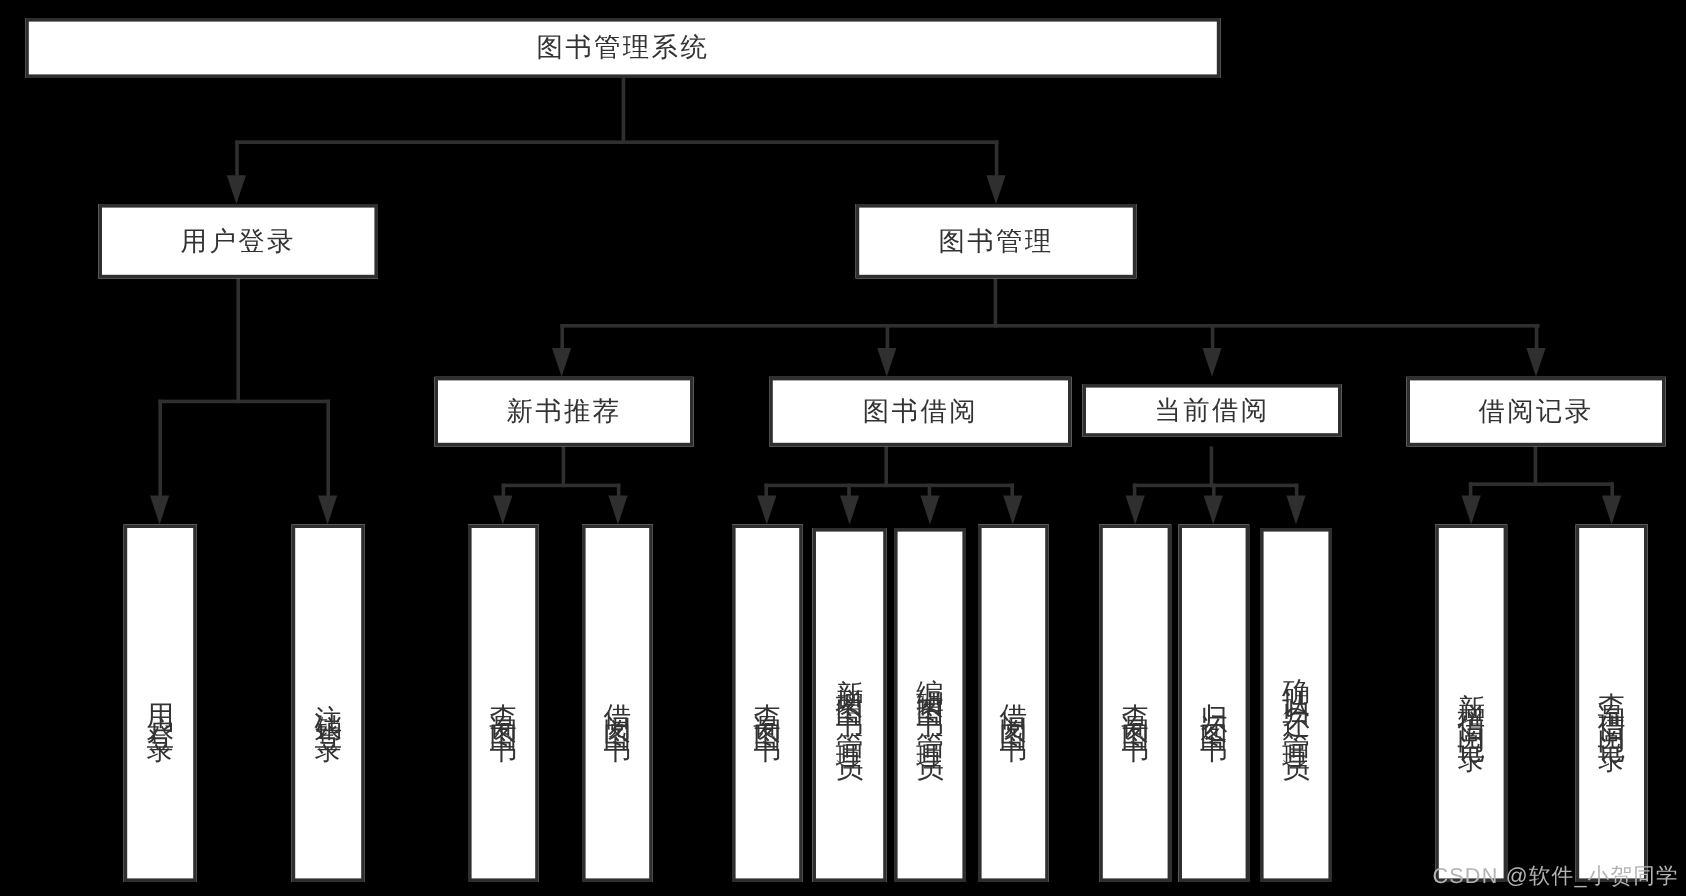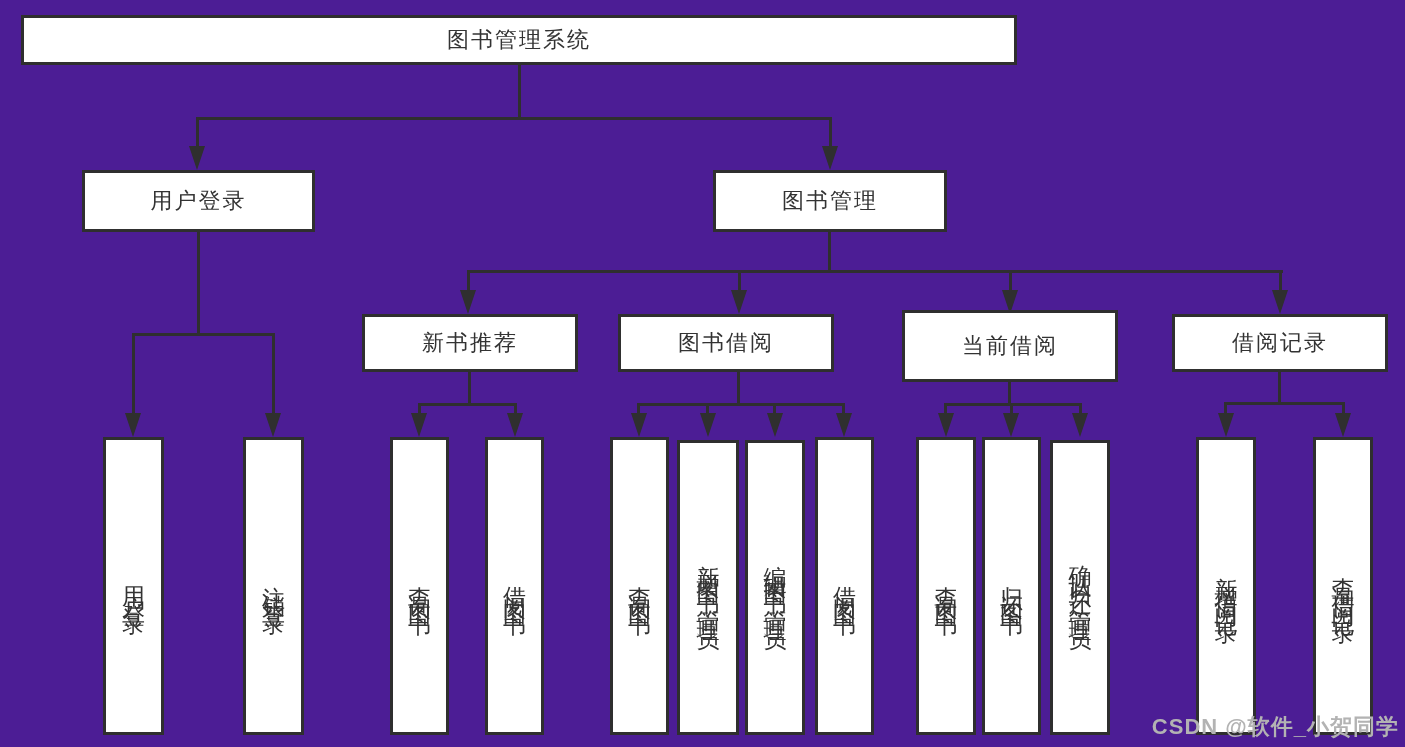--- a/index.html
+++ b/index.html
@@ -1,18 +1,18 @@
 <!DOCTYPE html>
 <html><head>
 <meta charset="utf-8">
 <style>
   * { margin:0; padding:0; box-sizing:border-box; }
   html,body { background:#ffffff; }
   body { font-family:"Liberation Sans", sans-serif; }
-  .stage { position:relative; width:1405px; height:747px; background:#4c1d95; overflow:hidden; }
+  .stage { position:relative; width:1405px; height:747px; background:#000000; overflow:hidden; }
   .node {
     position:absolute; display:flex; align-items:center; justify-content:center;
     border:3px solid #2f2f2f; background:#ffffff; color:#333333;
     font-size:22px; letter-spacing:2px; z-index:2;
   }
   .vnode {
     position:absolute; display:flex; align-items:center; justify-content:center;
     border:3px solid #2f2f2f; background:#ffffff; color:#333333; z-index:2;
   }
   .vtext {
@@ -21,21 +21,21 @@
   }
   .hline { position:absolute; height:3px; background:#2f2f2f; z-index:1; }
   .vline { position:absolute; width:3px;  background:#2f2f2f; z-index:1; }
   .arrow {
     position:absolute; width:0; height:0; z-index:1;
     border-left:8px solid transparent; border-right:8px solid transparent;
     border-top:24px solid #2f2f2f;
   }
   .watermark {
     position:absolute; right:6px; bottom:5px; z-index:5;
-    font-size:22px; color:#b3b3b3; letter-spacing:1px;font-weight:bold;
+    font-size:18px; color:#b3b3b3; letter-spacing:1px;
   }
 </style>
 </head>
 <body>
 
 <div class="stage">
 
   <div class="node" style="left:21px;top:15px;width:996px;height:50px">
     <span>图书管理系统</span>
   </div>
@@ -45,25 +45,25 @@
   </div>
 
   <div class="node" style="left:362px;top:314px;width:216px;height:58px">
     <span>新书推荐</span>
   </div>
 
   <div class="node" style="left:713px;top:170px;width:234px;height:62px">
     <span>图书管理</span>
   </div>
 
-  <div class="node" style="left:618px;top:314px;width:216px;height:58px">
+  <div class="node" style="left:641px;top:314px;width:252px;height:58px">
     <span>图书借阅</span>
   </div>
 
-  <div class="node" style="left:902px;top:310px;width:216px;height:72px">
+  <div class="node" style="left:902px;top:320px;width:216px;height:44px">
     <span>当前借阅</span>
   </div>
 
   <div class="node" style="left:1172px;top:314px;width:216px;height:58px">
     <span>借阅记录</span>
   </div>
 
   <div class="vnode" style="left:103px;top:437px;width:61px;height:298px">
     <span class="vtext">用户登录</span>
   </div>

